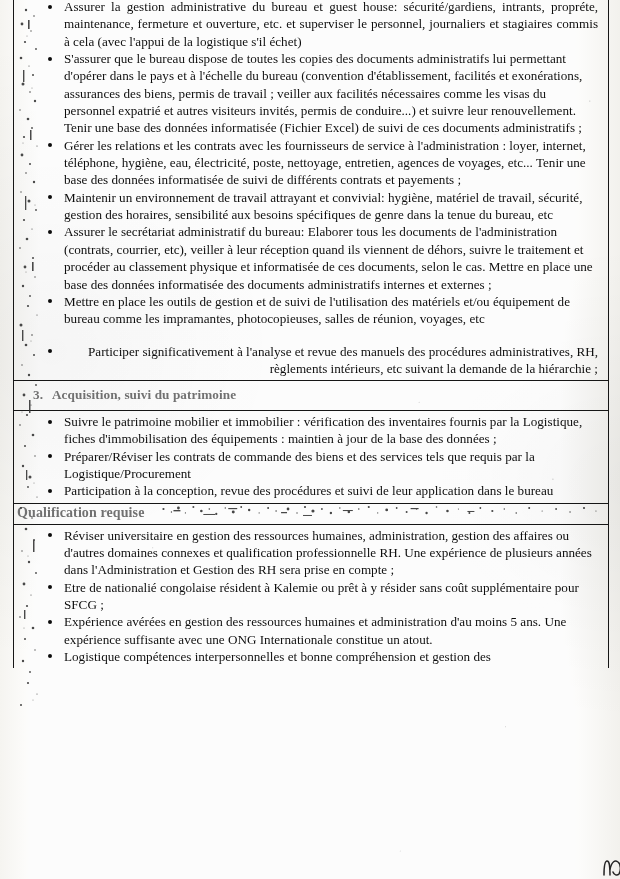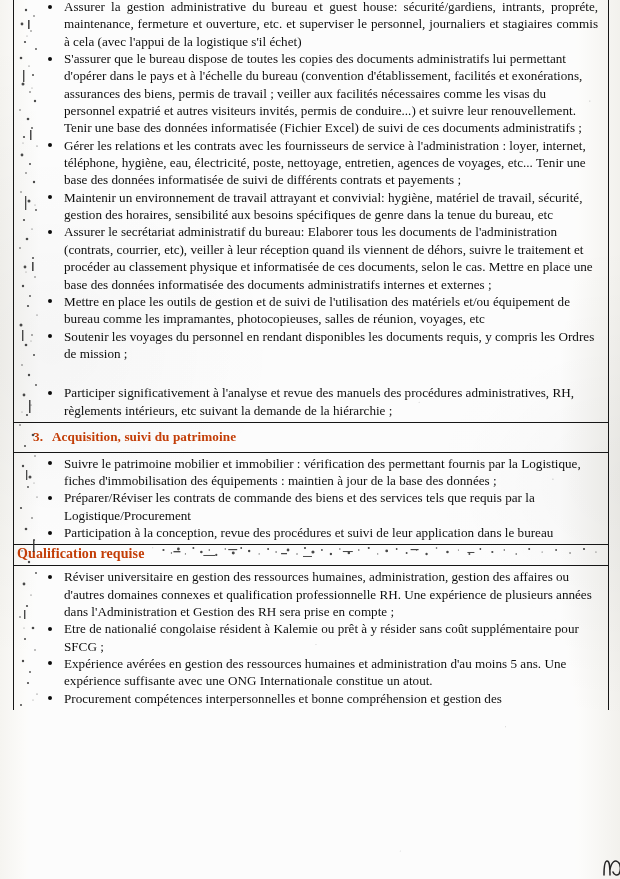--- a/index.html
+++ b/index.html
@@ -51,21 +51,21 @@
   }
   .row.bordered-top { border-top: 1.6px solid #1a1a1a; }
   .row.bordered-bottom { border-bottom: 1.6px solid #1a1a1a; }
 
   
   .sec-head {
     font-weight: bold;
     font-size: 13.2px;
     line-height: 1.2;
     letter-spacing: 0.1px;
-    color: #c2410c;
+    color: #737373;
     padding: 6px 0 7px 19px;
     position: relative;
   }
   .sec-head .num {
     display: inline-block;
     min-width: 19px;
   }
   .sec-head.tight {
     padding: 1px 0 2px 3px;
     font-size: 14px;
@@ -98,21 +98,21 @@
     content: "";
     position: absolute;
     left: 34px;
     top: 6.5px;
     width: 4px;
     height: 4px;
     border-radius: 50%;
     background: #111;
   }
   ul.blist > li.justified { text-align: justify; }
-  ul.blist > li.spaced-before { margin-top: 22px; }
+  ul.blist > li.spaced-before { margin-top: 15px; text-align: right; }
 
   .cell-pad { padding-top: 2px; padding-bottom: 3px; }
 
   
   #margin-noise {
     position: absolute;
     left: 14px;
     top: 0;
     width: 30px;
     height: 879px;
@@ -148,34 +148,33 @@
   <div class="tbl">
 
     <div class="row cell-pad">
       <ul class="blist">
         <li class="justified">Assurer la gestion administrative du bureau et guest house: sécurité/gardiens, intrants, propréte, maintenance, fermeture et ouverture, etc. et superviser le personnel, journaliers et stagiaires commis à cela  (avec l'appui de la logistique s'il échet)</li>
         <li>S'assurer que le bureau dispose de toutes les copies des   documents administratifs lui permettant d'opérer dans le pays  et à l'échelle du bureau (convention d'établissement, facilités et exonérations, assurances des biens, permis de travail ; veiller aux facilités nécessaires comme les visas du personnel expatrié et autres visiteurs invités, permis de conduire...) et suivre leur renouvellement. Tenir une base des données informatisée (Fichier Excel) de suivi de ces documents administratifs ;</li>
         <li>Gérer les relations et les contrats avec les fournisseurs de service à l'administration : loyer, internet, téléphone, hygiène, eau, électricité, poste, nettoyage, entretien,   agences de voyages, etc... Tenir une base des données informatisée de suivi de différents contrats et payements ;</li>
         <li>Maintenir un environnement de travail attrayant et convivial: hygiène, matériel de travail, sécurité, gestion des horaires, sensibilité aux besoins spécifiques de genre dans la tenue du bureau, etc</li>
         <li>Assurer le secrétariat administratif du bureau: Elaborer tous les documents de l'administration (contrats, courrier, etc), veiller à leur réception quand ils viennent de déhors, suivre le traitement et procéder au classement physique et informatisée de ces documents, selon le cas. Mettre en place une base des données informatisée des documents administratifs internes et externes ;</li>
         <li>Mettre en place les outils de gestion et de suivi de l'utilisation des matériels et/ou équipement de bureau comme les impramantes, photocopieuses, salles de réunion, voyages, etc</li>
-        <li>Soutenir les voyages du personnel en rendant disponibles les documents   requis, y compris les Ordres de mission ;</li>
         <li class="spaced-before">Participer significativement à l'analyse et revue des manuels des procédures administratives, RH, règlements intérieurs, etc suivant la demande de la hiérarchie ;</li>
       </ul>
     </div>
 
     <div class="row bordered-top bordered-bottom">
       <div class="sec-head">
         <span class="num">3.</span><span>Acquisition, suivi du patrimoine</span>
       </div>
     </div>
 
     <div class="row cell-pad">
       <ul class="blist">
-        <li>Suivre le patrimoine mobilier et immobilier : vérification des permettant fournis par la Logistique, fiches d'immobilisation des équipements : maintien à jour de la base des données ;</li>
+        <li>Suivre le patrimoine mobilier et immobilier : vérification des inventaires fournis par la Logistique, fiches d'immobilisation des équipements : maintien à jour de la base des données ;</li>
         <li>Préparer/Réviser les contrats de commande des biens et des services tels que requis par la Logistique/Procurement</li>
         <li>Participation à la conception, revue des procédures et  suivi de leur application dans le bureau</li>
       </ul>
     </div>
 
     <div class="row bordered-top bordered-bottom">
       <div class="sec-head tight">
         <span>Qualification requise</span>
         <svg class="speckle" viewBox="0 0 596 18" preserveAspectRatio="none">
           <g fill="#2b2b2b">
@@ -235,21 +234,21 @@
           </g>
         </svg>
       </div>
     </div>
 
     <div class="row cell-pad">
       <ul class="blist">
         <li>Réviser universitaire en gestion des ressources humaines, administration, gestion des affaires ou d'autres domaines connexes et qualification professionnelle RH. Une expérience de plusieurs années dans l'Administration et Gestion des RH sera prise en compte ;</li>
         <li>Etre de nationalié congolaise résident à Kalemie ou prêt à y résider sans coût supplémentaire pour SFCG ;</li>
         <li>Expérience  avérées en gestion des ressources humaines et administration  d'au moins 5 ans.   Une expérience suffisante avec une ONG Internationale constitue un atout.</li>
-        <li>Procurement compétences interpersonnelles et bonne compréhension et gestion des</li>
+        <li>Logistique compétences interpersonnelles et bonne compréhension et gestion des</li>
       </ul>
     </div>
 
   </div>
 
   <svg id="margin-noise" viewBox="0 0 30 879" preserveAspectRatio="none">
     <g fill="#3a3a3a">
       <circle cx="12" cy="10" r="1.2"></circle>
         <circle cx="20" cy="16" r="0.8"></circle>
         <circle cx="8" cy="24" r="1.4"></circle>

